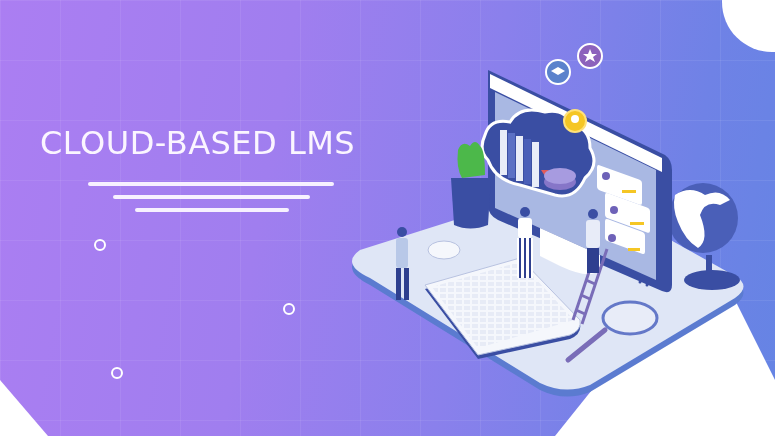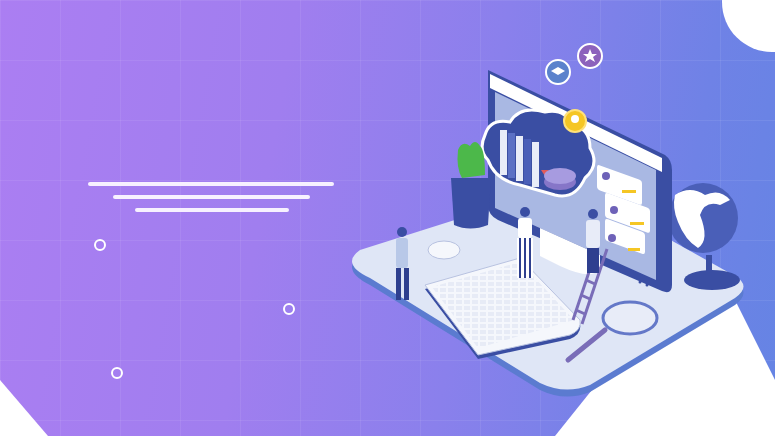--- a/index.html
+++ b/index.html
@@ -26,20 +26,21 @@
 <div class="banner">
   <div class="grid"></div>
 
   <div class="corner-circle"></div>
   <div class="bottom-left-tri"></div>
 
   <svg class="bottom-right-shape" viewBox="0 0 775 436">
     <polygon points="640,330 735,300 775,380 775,436 555,436" fill="#ffffff"></polygon>
   </svg>
 
+  <div class="title">CLOUD-BASED LMS</div>
   <div class="line l1"></div>
   <div class="line l2"></div>
   <div class="line l3"></div>
 
   <div class="ring" style="left:94px;top:239px;"></div>
   <div class="ring" style="left:283px;top:303px;"></div>
   <div class="ring" style="left:111px;top:367px;"></div>
 
   <svg class="illus" viewBox="0 0 775 436">
 

